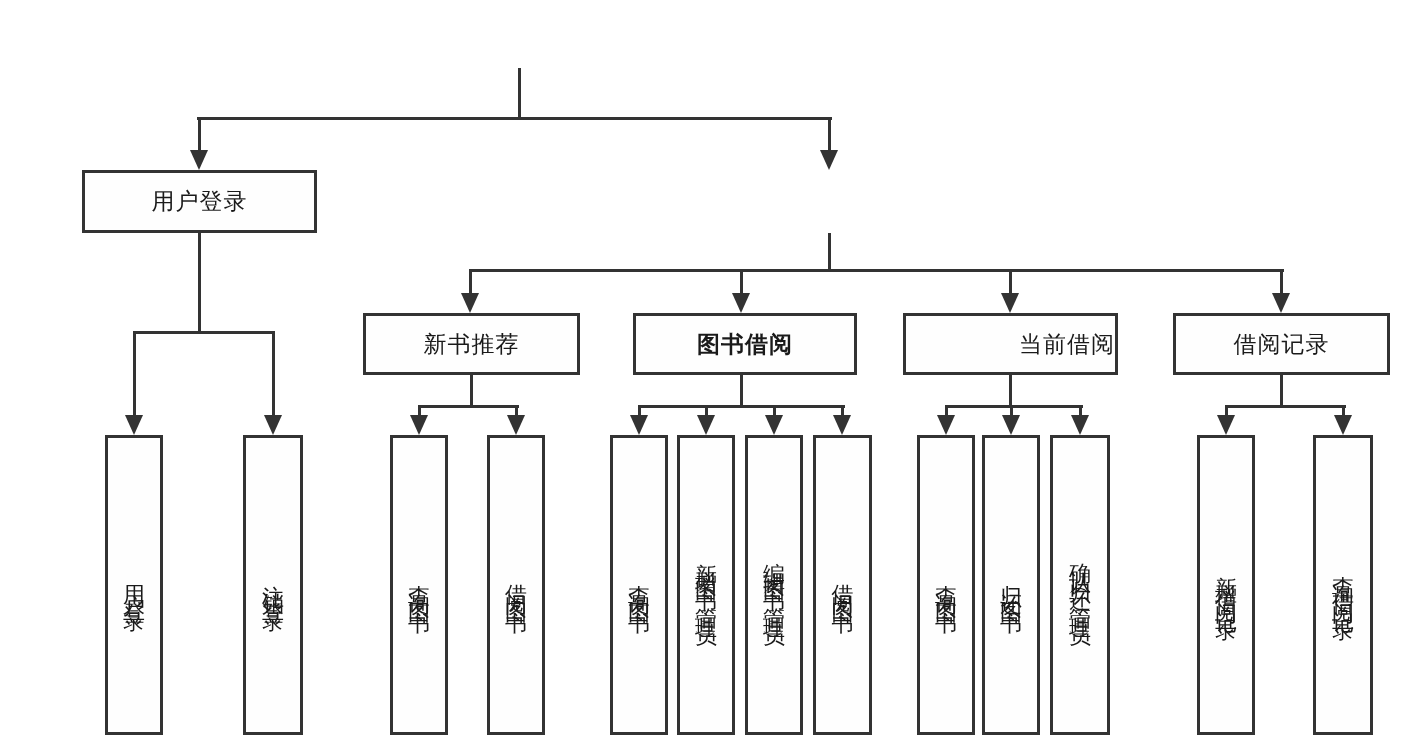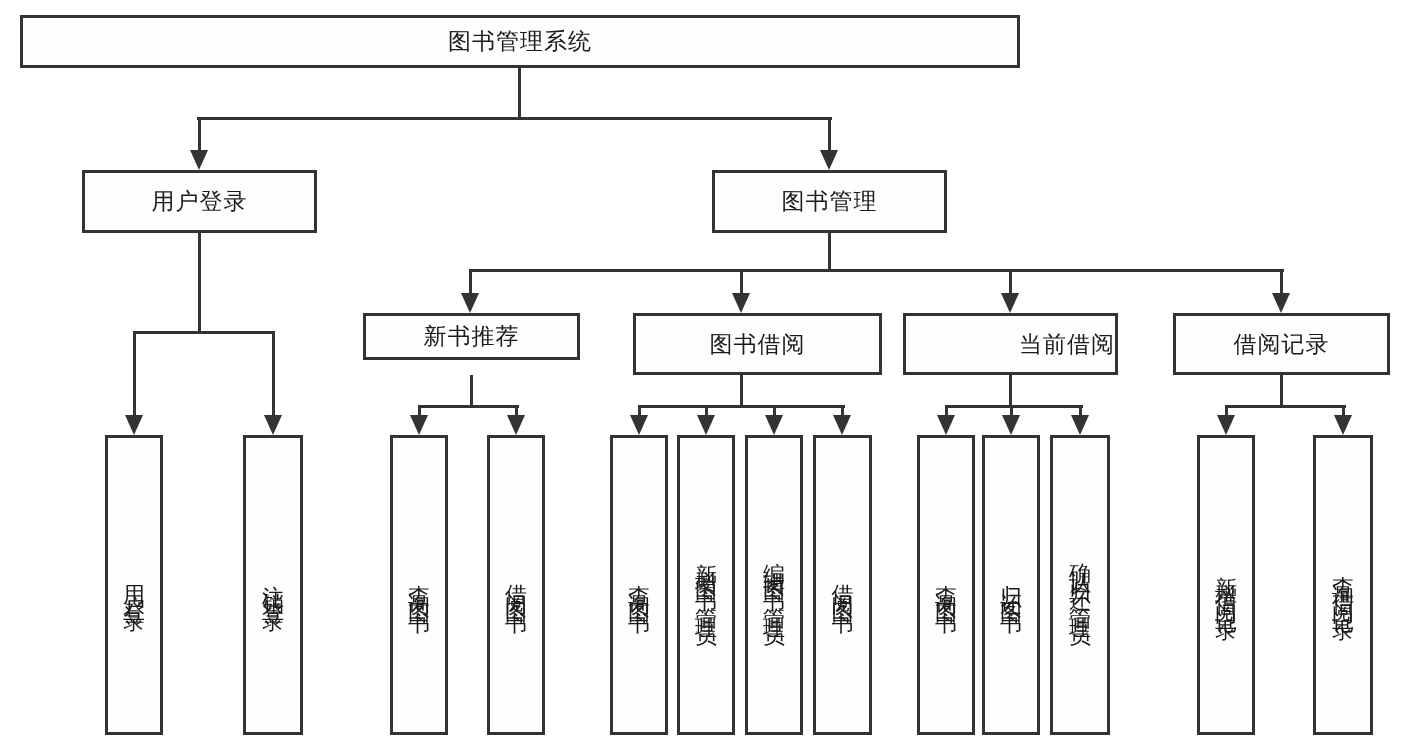--- a/index.html
+++ b/index.html
@@ -35,37 +35,31 @@
     position:absolute; right:6px; bottom:5px; z-index:10;
     font-size:21px; color:rgba(165,165,165,0.9); letter-spacing:1px;
     white-space:nowrap;
   }
 </style>
 </head>
 <body>
 
 <div id="canvas">
 
-  <div class="hbox" style="left:20px; top:15px; width:1000px; height:53px;">
-    <span>图书管理系统</span>
-  </div>
 
   <div class="hbox" style="left:82px; top:170px; width:235px; height:63px;">
     <span>用户登录</span>
   </div>
 
-  <div class="hbox" style="left:712px; top:170px; width:235px; height:63px;">
-    <span>图书管理</span>
-  </div>
 
-  <div class="hbox" style="left:363px; top:313px; width:217px; height:47px;">
+  <div class="hbox" style="left:363px; top:313px; width:217px; height:62px;">
     <span>新书推荐</span>
   </div>
 
-  <div class="hbox" style="left:633px; top:313px; width:249px; height:62px;">
+  <div class="hbox" style="left:633px; top:313px; width:224px; height:62px;font-weight:bold;">
     <span>图书借阅</span>
   </div>
 
   <div class="hbox" style="left:903px; top:313px; width:215px; height:62px;justify-content:flex-end;">
     <span>当前借阅</span>
   </div>
 
   <div class="hbox" style="left:1173px; top:313px; width:217px; height:62px;">
     <span>借阅记录</span>
   </div>

